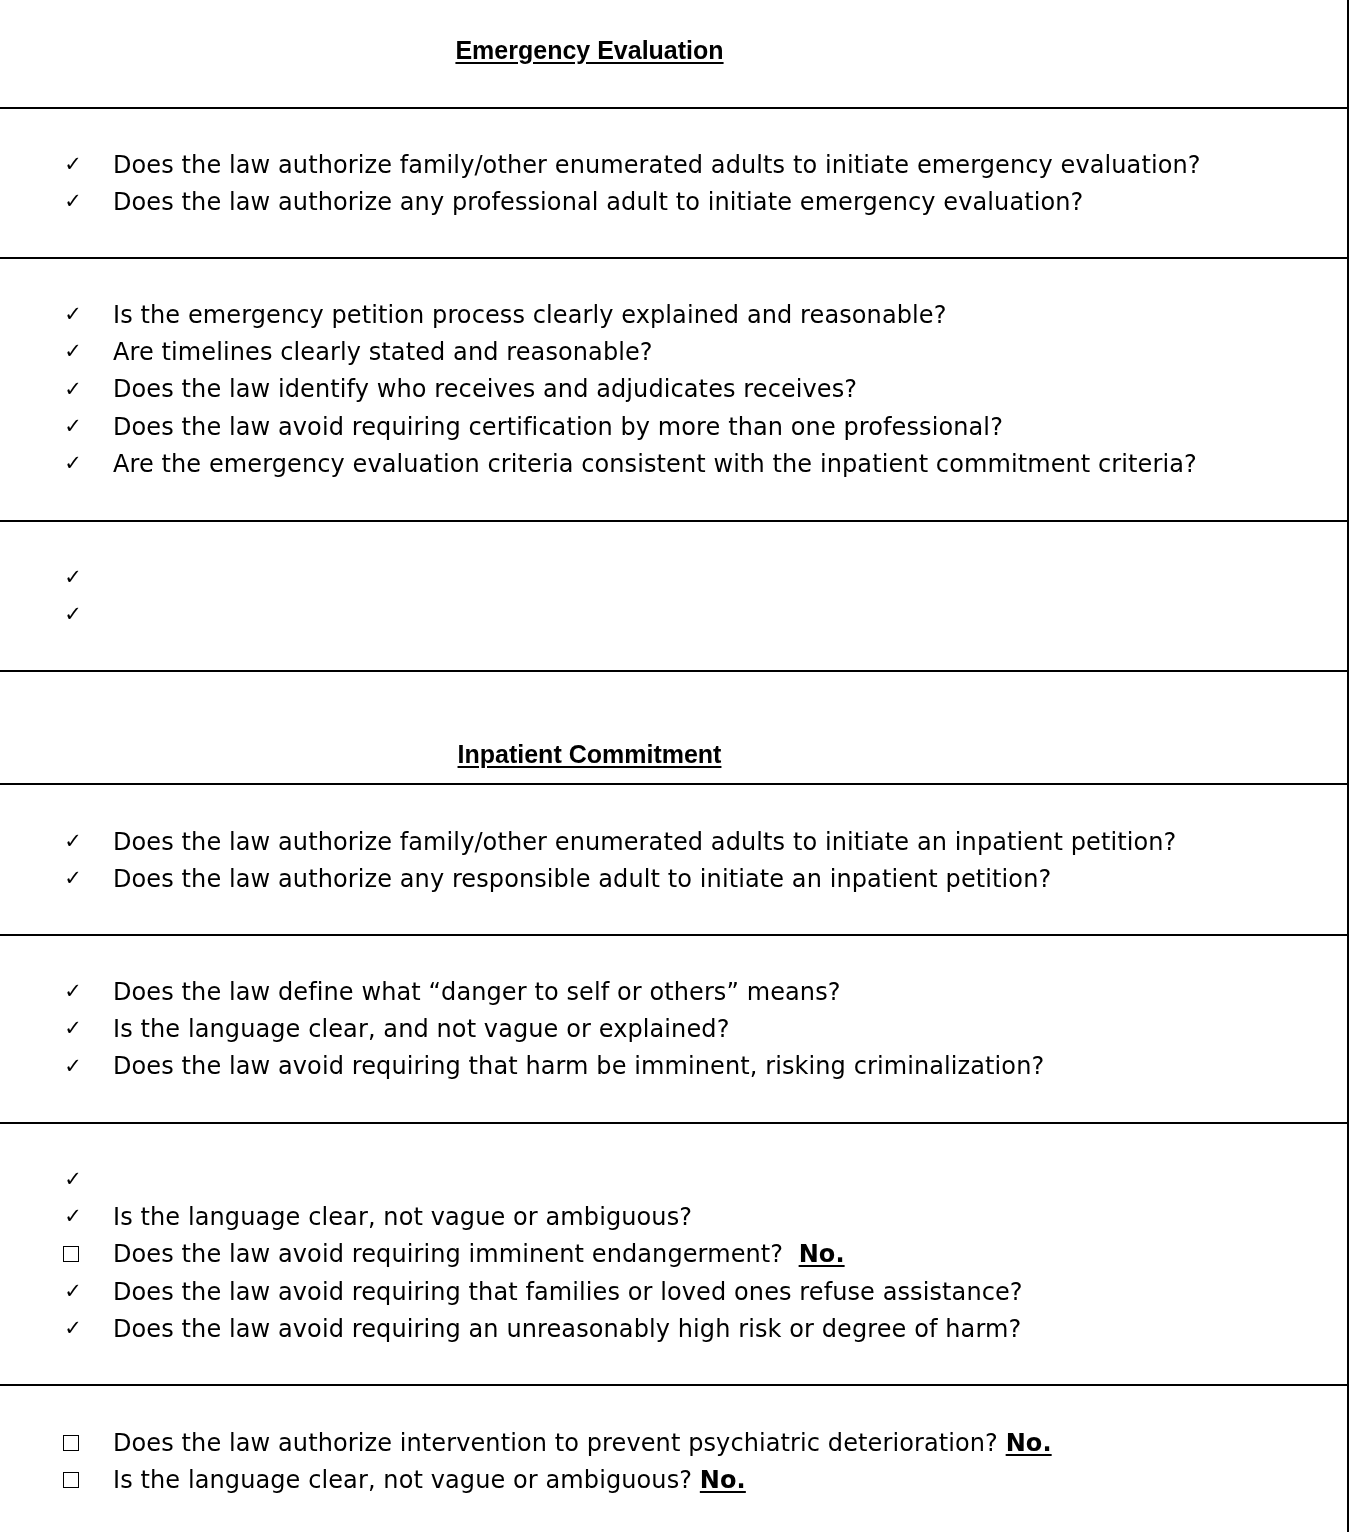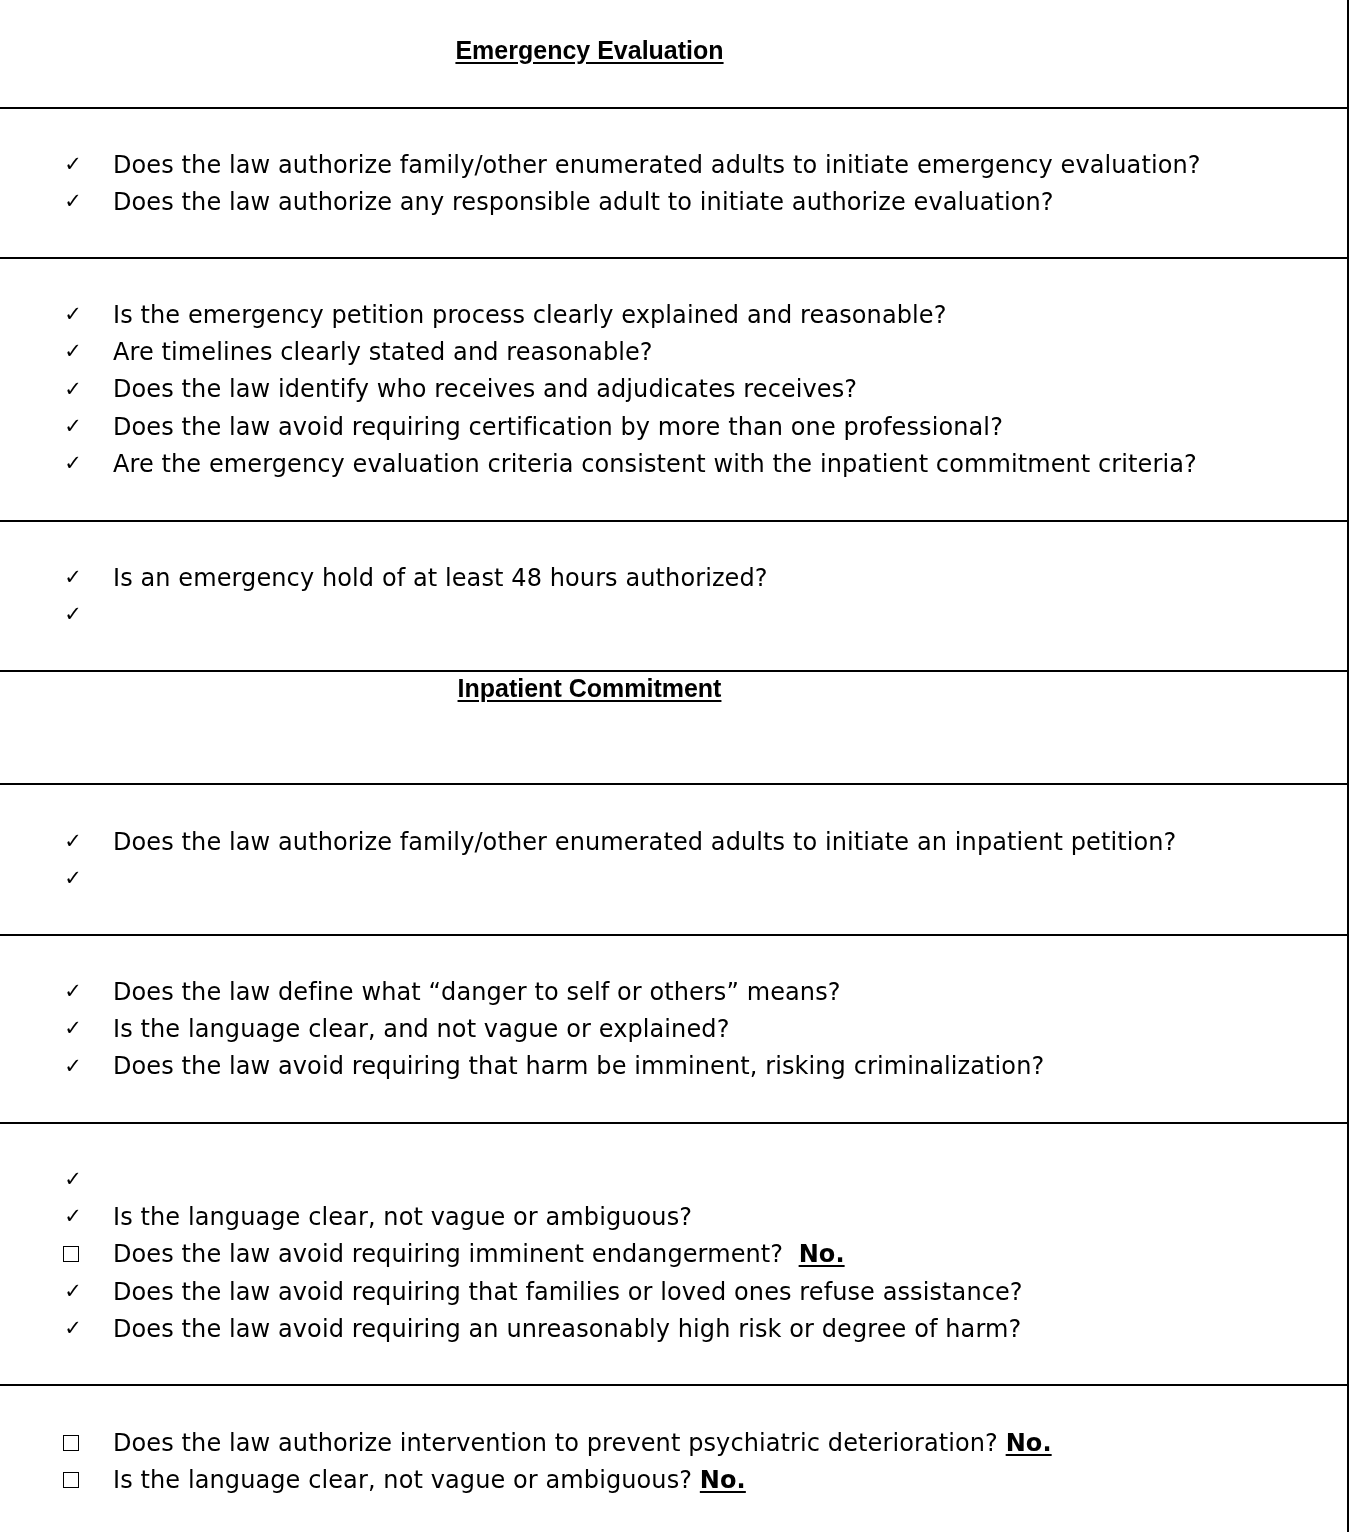--- a/index.html
+++ b/index.html
@@ -26,21 +26,21 @@
 <div class="section-title" style="top:36px;">Emergency Evaluation</div>
 <div class="hr" style="top:107px;"></div>
 
 <div class="group" style="top:146px;">
   <div class="item">
     <span class="mark">✓</span>
     <span class="text">Does the law authorize family/other enumerated adults to initiate emergency evaluation?</span>
   </div>
   <div class="item">
     <span class="mark">✓</span>
-    <span class="text">Does the law authorize any responsible adult to initiate authorize evaluation?</span>
+    <span class="text">Does the law authorize any professional adult to initiate emergency evaluation?</span>
   </div>
 </div>
 <div class="hr" style="top:257px;"></div>
 
 <div class="group" style="top:296px;">
   <div class="item">
     <span class="mark">✓</span>
     <span class="text">Is the emergency petition process clearly explained and reasonable?</span>
   </div>
   <div class="item">
@@ -58,38 +58,38 @@
   <div class="item">
     <span class="mark">✓</span>
     <span class="text">Are the emergency evaluation criteria consistent with the inpatient commitment criteria?</span>
   </div>
 </div>
 <div class="hr" style="top:520px;"></div>
 
 <div class="group" style="top:559px;">
   <div class="item">
     <span class="mark">✓</span>
-    <span class="text">Is an emergency hold of at least 48 hours authorized?</span>
   </div>
   <div class="item">
     <span class="mark">✓</span>
   </div>
 </div>
 <div class="hr" style="top:670px;"></div>
 
-<div class="section-title" style="top:674px;">Inpatient Commitment</div>
+<div class="section-title" style="top:740px;">Inpatient Commitment</div>
 <div class="hr" style="top:783px;"></div>
 
 <div class="group" style="top:823px;">
   <div class="item">
     <span class="mark">✓</span>
     <span class="text">Does the law authorize family/other enumerated adults to initiate an inpatient petition?</span>
   </div>
   <div class="item">
     <span class="mark">✓</span>
+    <span class="text">Does the law authorize any responsible adult to initiate an inpatient petition?</span>
   </div>
 </div>
 <div class="hr" style="top:934px;"></div>
 
 <div class="group" style="top:973px;">
   <div class="item">
     <span class="mark">✓</span>
     <span class="text">Does the law define what “danger to self or others” means?</span>
   </div>
   <div class="item">

